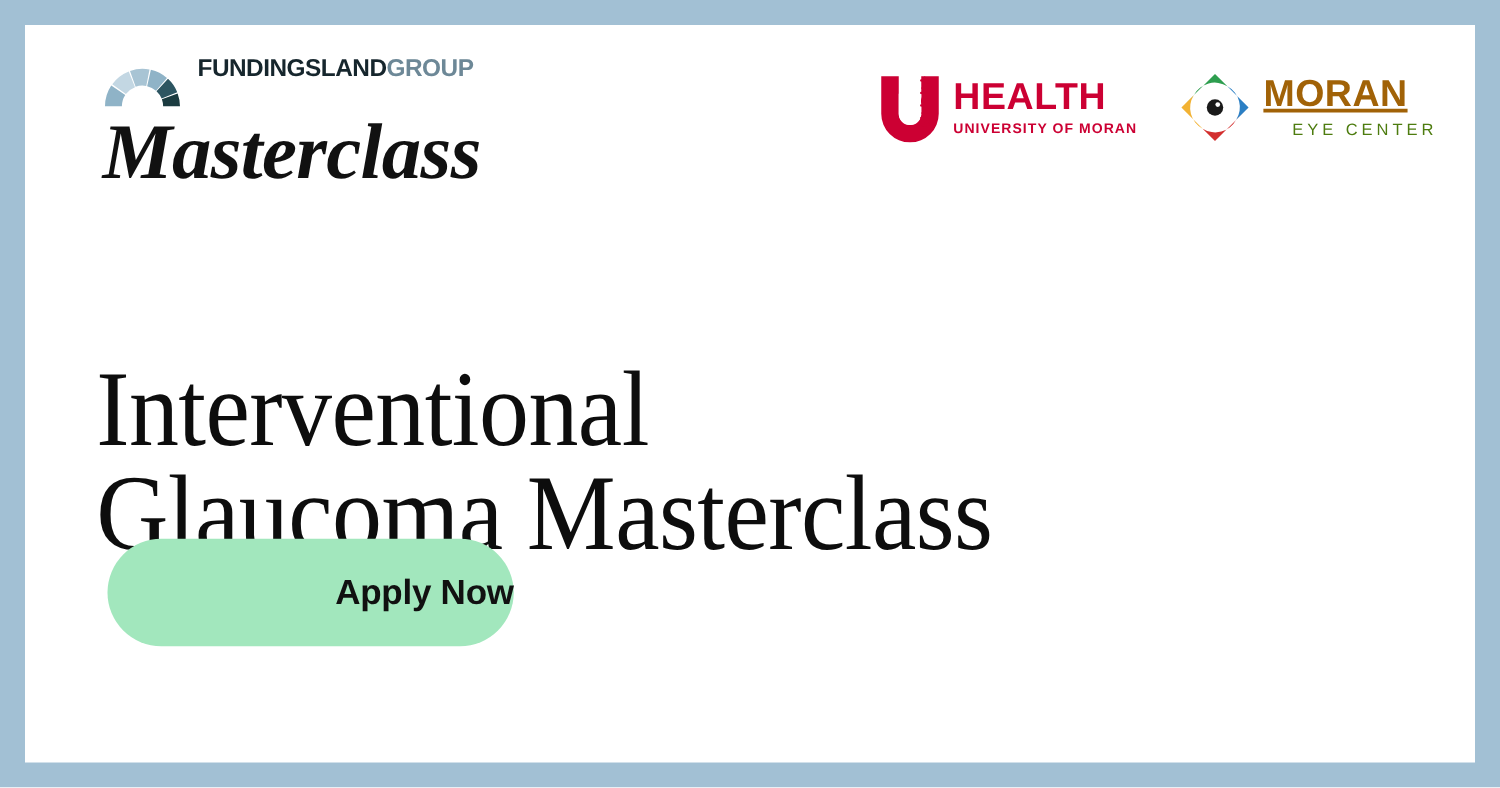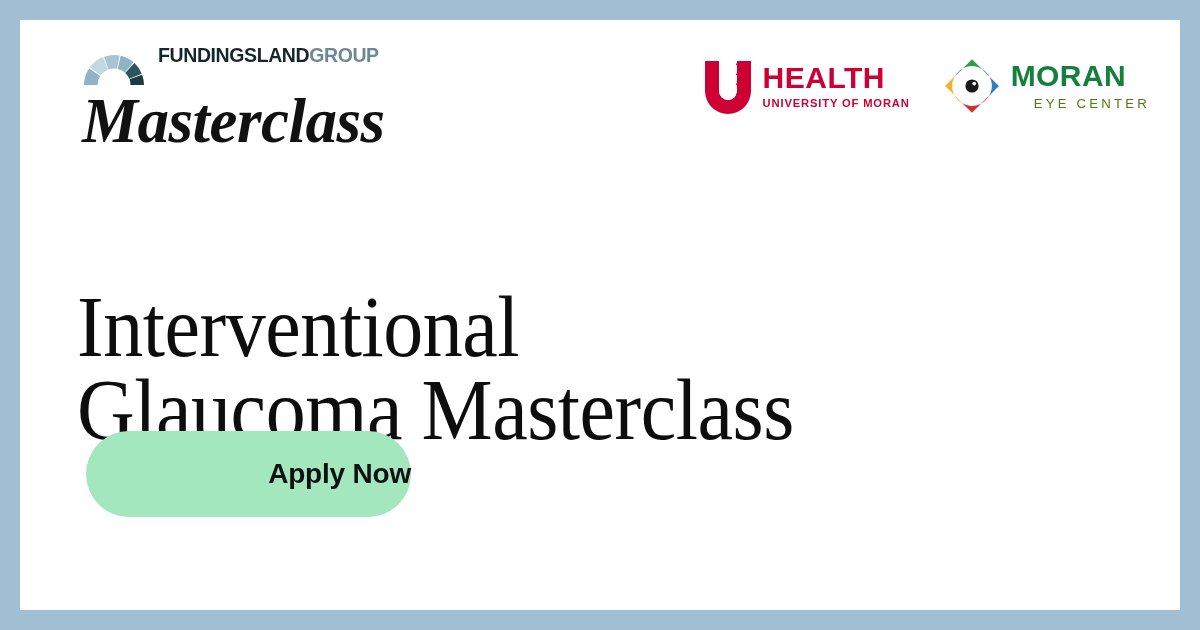--- a/index.html
+++ b/index.html
@@ -122,23 +122,24 @@
     display: flex;
     align-items: center;
     gap: 11px;
   }
   .moran-mark { width: 56px; height: 56px; display: block; }
   .moran-text { line-height: 1; }
   .moran-name {
     font-family: "Liberation Sans", sans-serif;
     font-size: 30px;
     font-weight: 700;
-    color: #15803d;
+    color: #a16207;
     letter-spacing: 0.4px;
     line-height: 1;
+    text-decoration: underline;
   }
   .moran-sub {
     font-family: "Liberation Sans", sans-serif;
     font-size: 13.2px;
     font-weight: 500;
     color: #4d7c0f;
     letter-spacing: 3.2px;
     margin-top: 6px;
     line-height: 1;
     padding-left: 23px;

